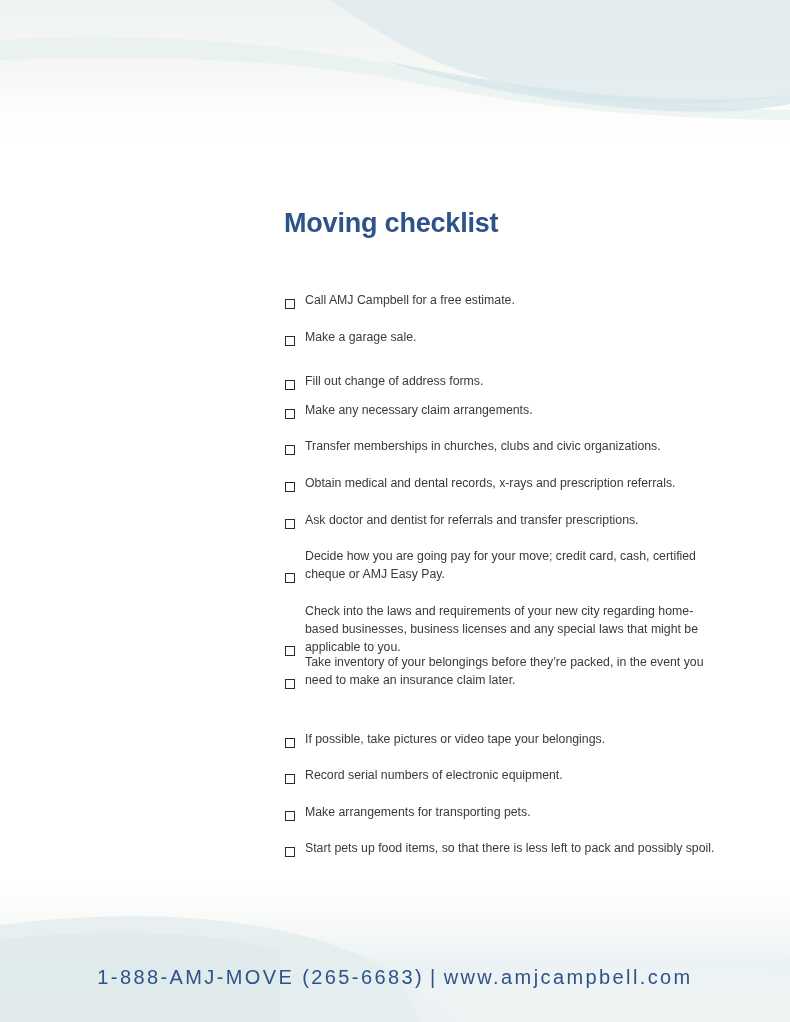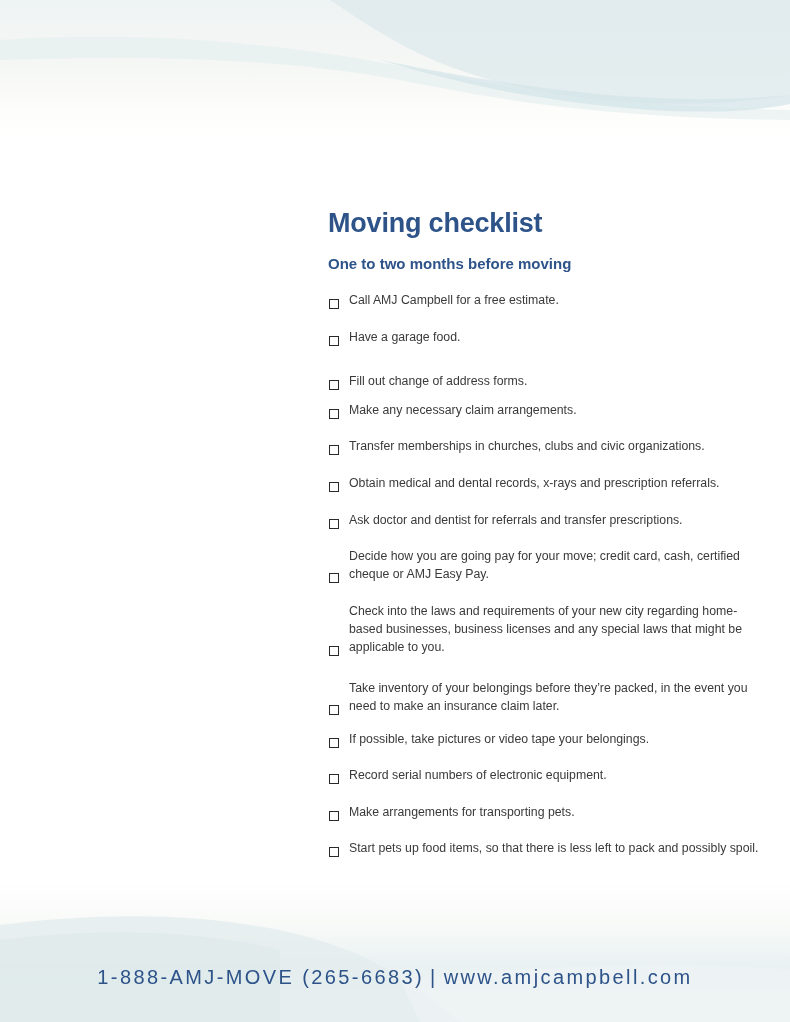--- a/index.html
+++ b/index.html
@@ -13,21 +13,21 @@
       background: linear-gradient(180deg, #eef3f3 0%, #f5f7f5 45%, #fdfdfb 80%, #ffffff 100%);
       overflow: hidden;
     }
     .bg-bottom {
       position: absolute; left: 0; top: 880px; width: 790px; height: 142px;
       background: linear-gradient(180deg, #ffffff 0%, #f8faf8 30%, #eaf1f2 60%, #f0f4f4 100%);
       overflow: hidden;
     }
     .bg-top svg, .bg-bottom svg { position: absolute; left: 0; top: 0; }
     .content {
-      position: absolute; left: 284px; top: 205px; width: 450px; margin-left: 44px;
+      position: absolute; left: 284px; top: 205px; width: 450px;
     }
     .title {
       color: #2d5389; font-size: 27px; font-weight: bold; margin: 0;
       letter-spacing: -0.2px; line-height: 36px;
     }
     .subtitle {
       color: #2d5389; font-size: 15px; font-weight: bold; margin: 0;
       position: absolute; top: 50px; left: 0; white-space: nowrap;
     }
     .list { position: absolute; top: 86px; left: 0; width: 450px; margin: 0; padding: 0; list-style: none; }
@@ -60,30 +60,29 @@
 <div class="bg-bottom">
   <svg width="790" height="142" viewBox="0 0 790 142">
     <path d="M0,45 C120,30 220,35 300,55 C380,75 420,110 460,142 L0,142 Z" fill="#e3ecee" opacity="0.8"></path>
     <path d="M0,60 C100,48 200,50 280,70 L280,142 L0,142 Z" fill="#dbe7ea" opacity="0.5"></path>
     <path d="M400,100 C550,85 680,80 790,90 L790,142 L420,142 Z" fill="#eef3f4" opacity="0.8"></path>
   </svg>
 </div>
 
 <div class="content">
   <h1 class="title">Moving checklist</h1>
-  <h2 class="subtitle">One to two months before moving</h2>
 
   <ul class="list">
     <li class="item" style="top:0px">
       <span class="box"></span>
       <span class="text">Call AMJ Campbell for a free estimate.</span>
     </li>
     <li class="item" style="top:37px">
       <span class="box"></span>
-      <span class="text">Have a garage food.</span>
+      <span class="text">Make a garage sale.</span>
     </li>
     <li class="item" style="top:81px">
       <span class="box"></span>
       <span class="text">Fill out change of address forms.</span>
     </li>
     <li class="item" style="top:110px">
       <span class="box"></span>
       <span class="text">Make any necessary claim arrangements.</span>
     </li>
     <li class="item" style="top:146px">
@@ -99,21 +98,21 @@
       <span class="text">Ask doctor and dentist for referrals and transfer prescriptions.</span>
     </li>
     <li class="item" style="top:256px">
       <span class="box"></span>
       <span class="text">Decide how you are going pay for your move; credit card, cash, certified cheque or AMJ Easy Pay.</span>
     </li>
     <li class="item" style="top:311px">
       <span class="box"></span>
       <span class="text">Check into the laws and requirements of your new city regarding home-based businesses, business licenses and any special laws that might be applicable to you.</span>
     </li>
-    <li class="item" style="top:388px">
+    <li class="item" style="top:362px">
       <span class="box"></span>
       <span class="text">Take inventory of your belongings before they’re packed, in the event you need to make an insurance claim later.</span>
     </li>
     <li class="item" style="top:439px">
       <span class="box"></span>
       <span class="text">If possible, take pictures or video tape your belongings.</span>
     </li>
     <li class="item" style="top:475px">
       <span class="box"></span>
       <span class="text">Record serial numbers of electronic equipment.</span>

